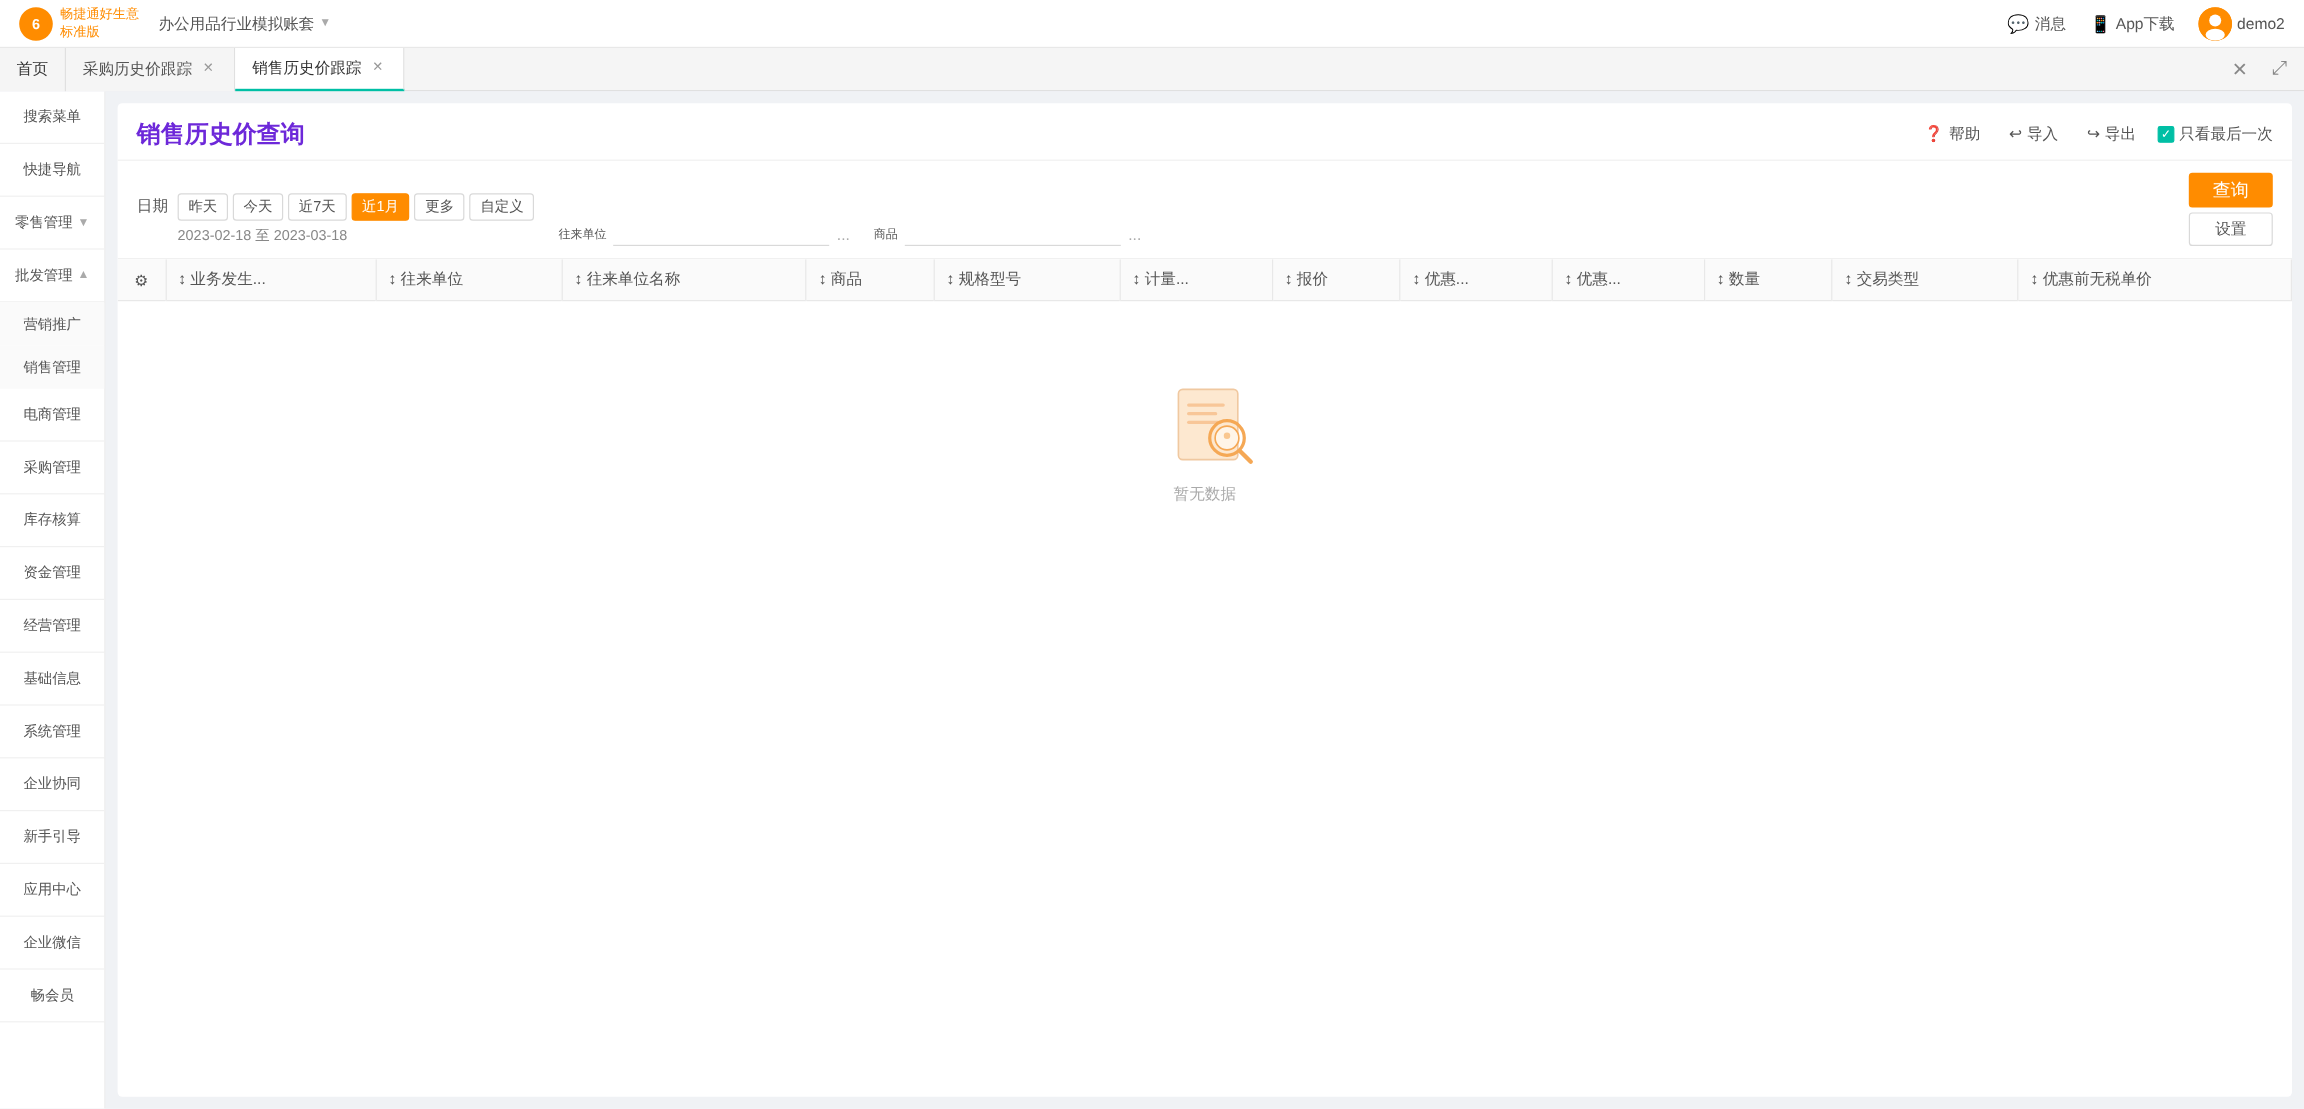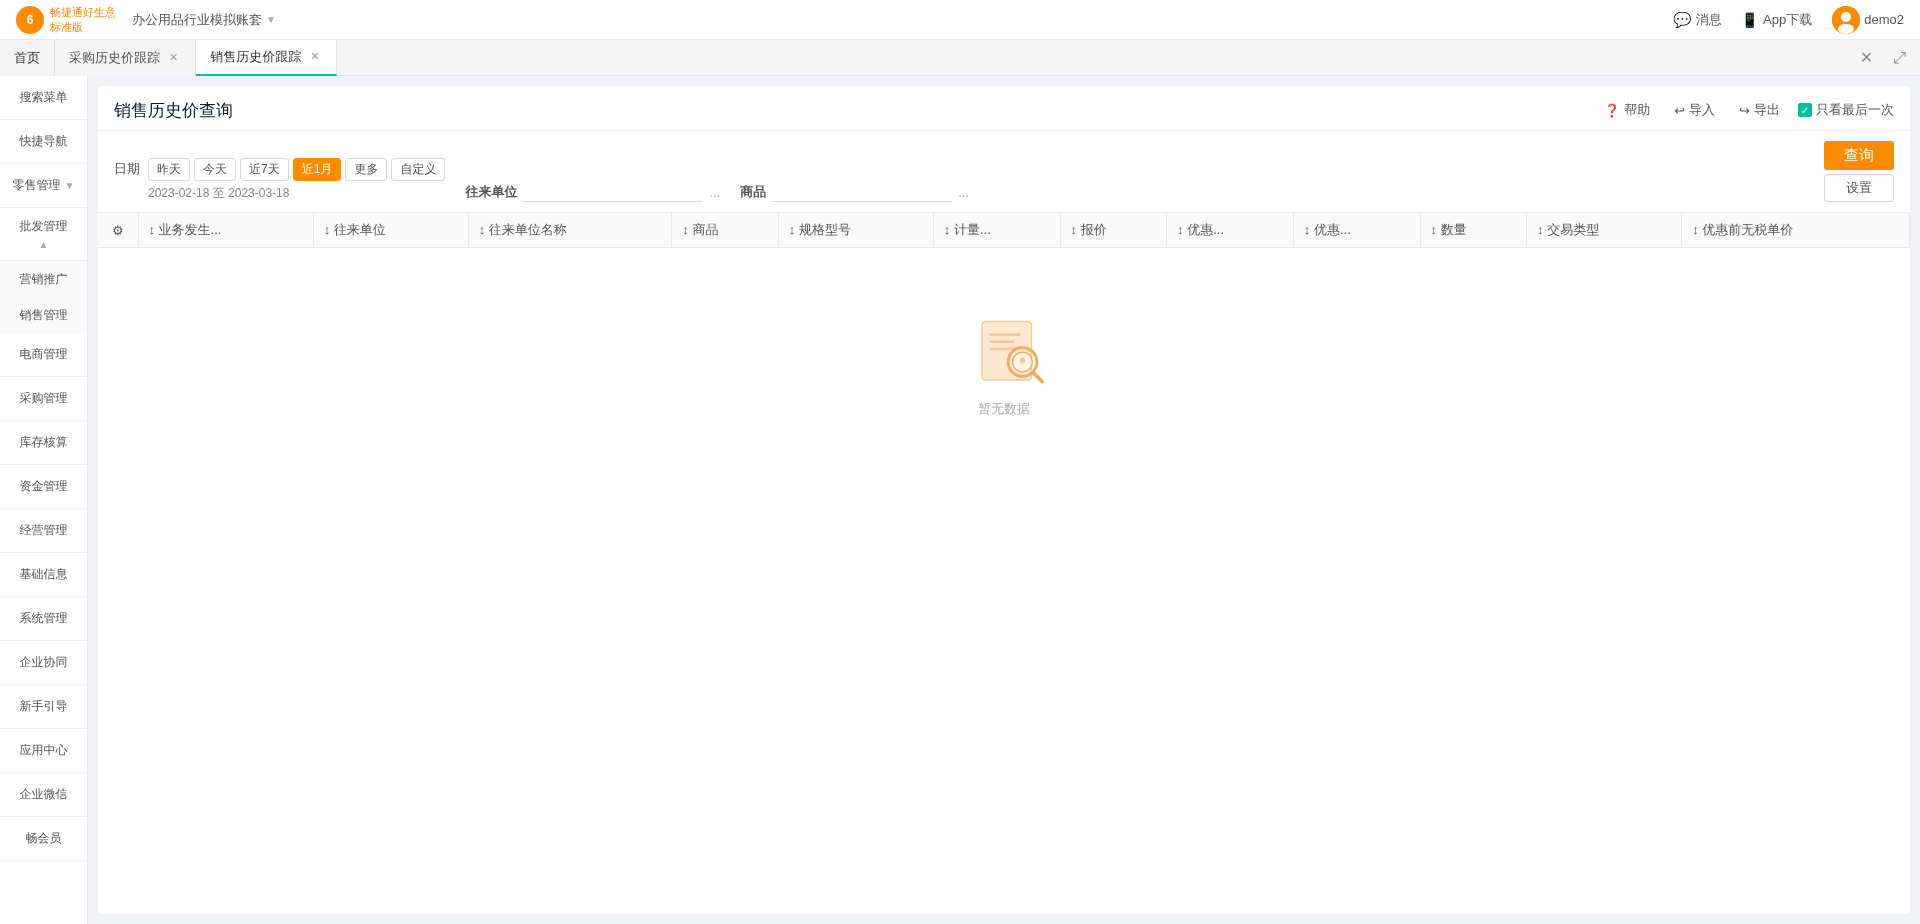--- a/index.html
+++ b/index.html
@@ -201,23 +201,23 @@
 
     
     .page-header {
       padding: 12px 16px 8px;
       display: flex;
       align-items: center;
       justify-content: space-between;
       border-bottom: 1px solid #f0f0f0;
     }
     .page-title {
-      font-size: 17px;
-      font-weight: normal;
-      color: #0f172a;
+      font-size: 20px;
+      font-weight: bold;
+      color: #6d28d9;
     }
     .page-actions {
       display: flex;
       align-items: center;
       gap: 12px;
     }
     .action-btn {
       display: flex;
       align-items: center;
       gap: 4px;
@@ -295,24 +295,23 @@
     .date-range-text {
       font-size: 12px;
       color: #888;
     }
     .filter-field {
       display: flex;
       align-items: center;
       gap: 6px;
     }
     .filter-field-label {
-      font-size: 13px;
+      font-size: 10px;
       color: #555;
       white-space: nowrap;
-      font-weight: bold;
     }
     .filter-input {
       border: none;
       border-bottom: 1px solid #d9d9d9;
       padding: 2px 4px;
       font-size: 13px;
       width: 180px;
       outline: none;
       background: transparent;
     }
@@ -477,21 +476,21 @@
     <div class="sidebar-item">
       <span>搜索菜单</span>
     </div>
     <div class="sidebar-item">
       <span>快捷导航</span>
     </div>
     <div class="sidebar-item" style="flex-direction:row;gap:4px;">
       <span>零售管理</span>
       <span class="arrow-icon">▼</span>
     </div>
-    <div class="sidebar-item" style="flex-direction:column;gap:4px;">
+    <div class="sidebar-item" style="flex-direction:row;gap:4px;">
       <span>批发管理</span>
       <span class="arrow-icon">▲</span>
     </div>
     <div class="sidebar-sub-item">
       <span>营销推广</span>
     </div>
     <div class="sidebar-sub-item">
       <span>销售管理</span>
     </div>
     <div class="sidebar-item">

